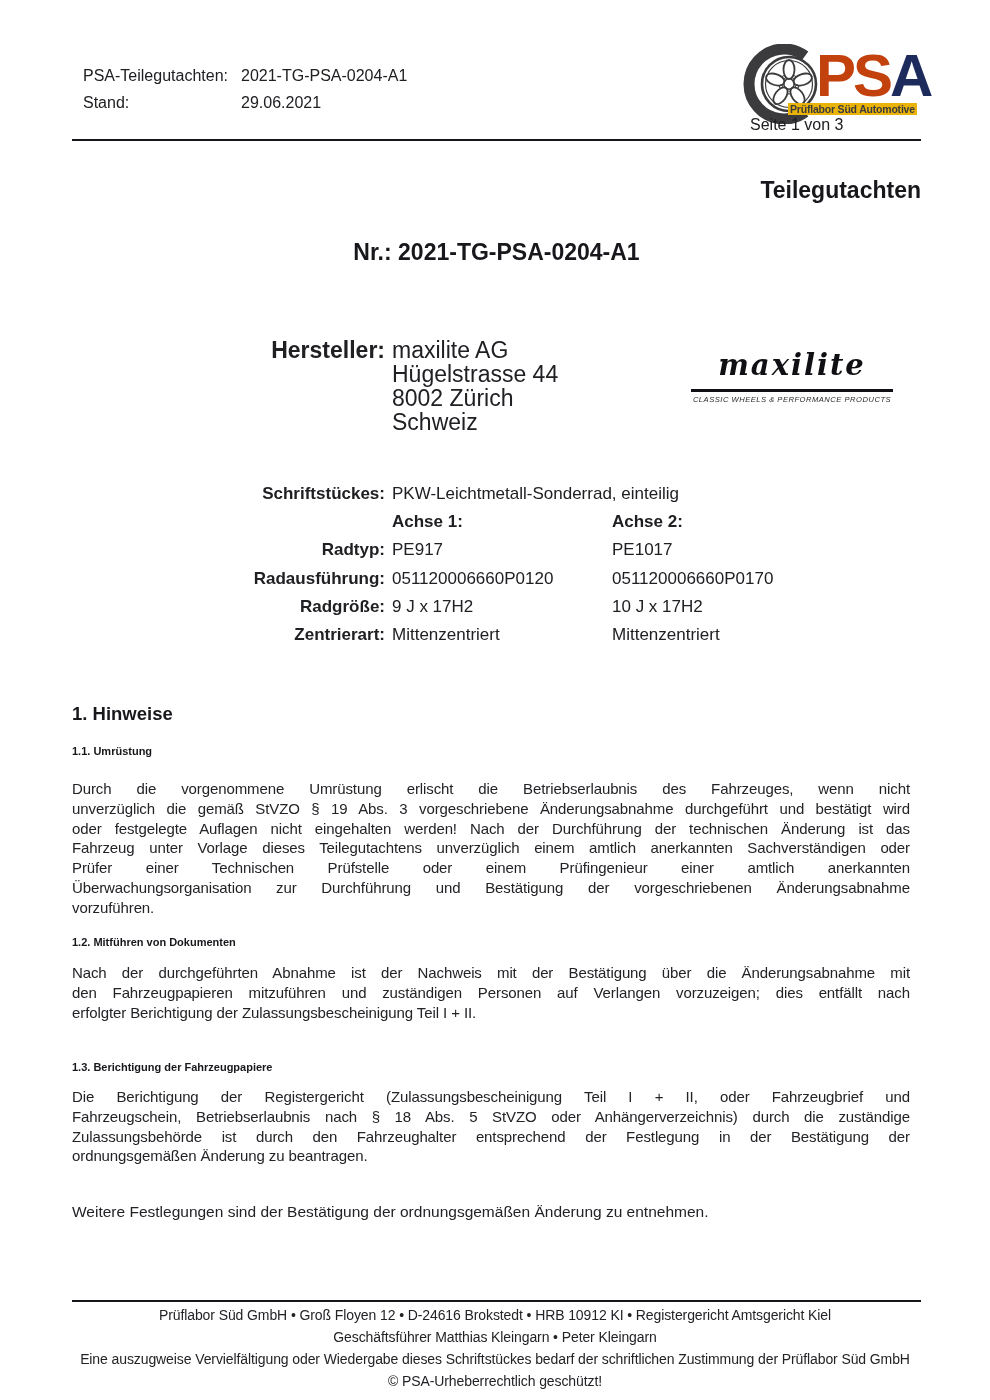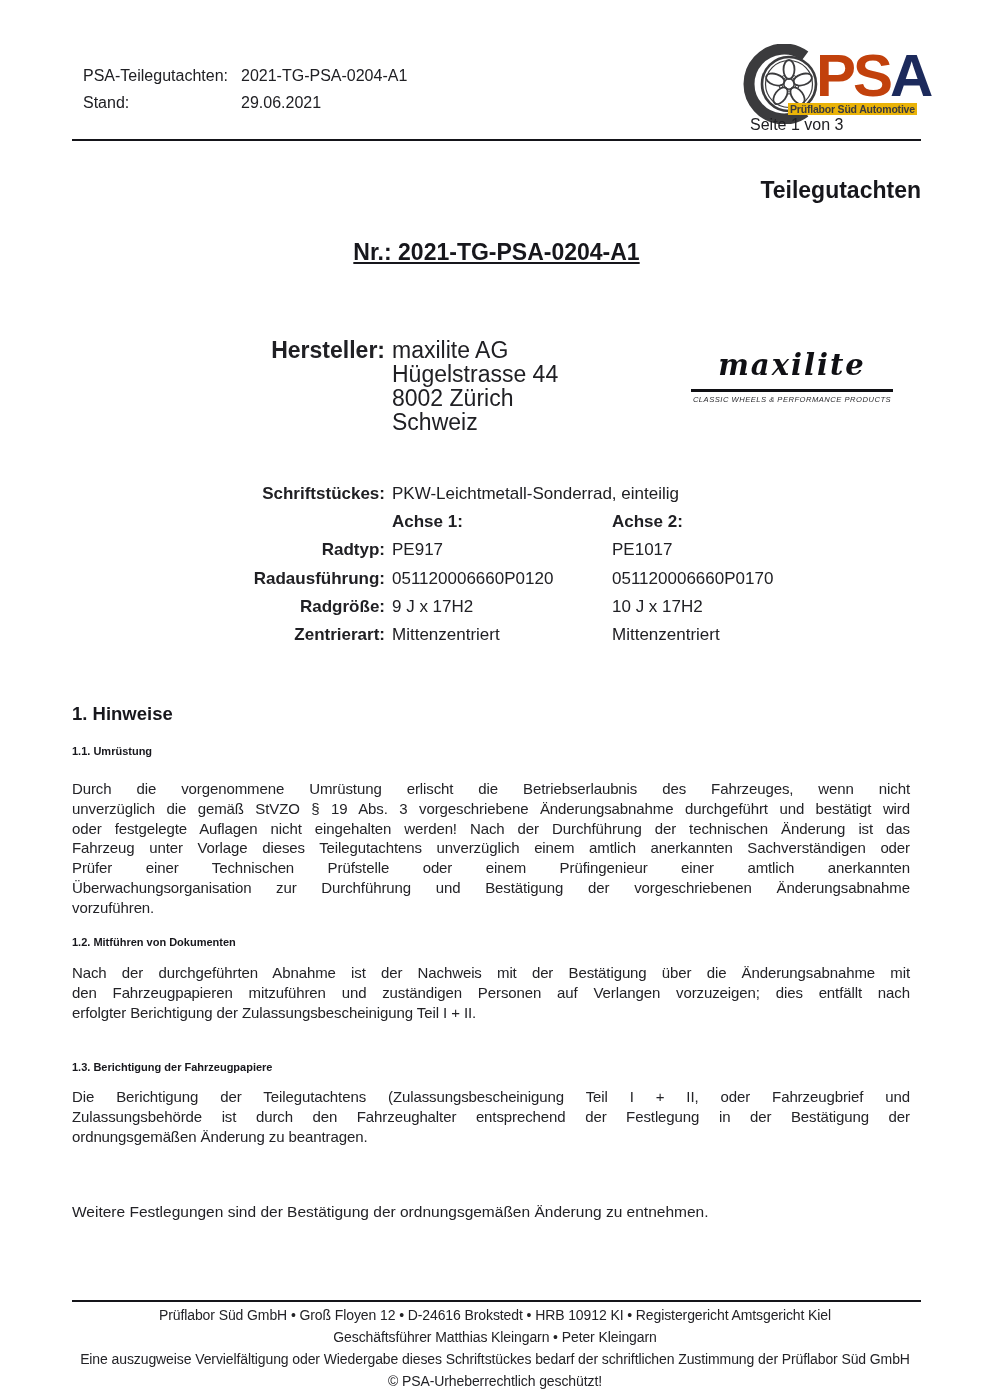--- a/index.html
+++ b/index.html
@@ -23,21 +23,21 @@
   .psa-ps { color:#c2410c;margin-left:28px; }
   .psa-a  { color:#1c2a5c; }
   .psa-tagline { position:absolute; left:48px; top:61px; font-size:10.5px; font-weight:bold;
                  color:#3b3b3d; letter-spacing:-0.2px; white-space:nowrap; background:#eab308; padding:0 2px; }
   .page-info { position:absolute; left:750px; top:116px; font-size:16px; color:#202024; }
 
   
   .doc-title { position:absolute; left:72px; top:177px; width:849px; text-align:right;
                font-size:23px; font-weight:bold; color:#17171c; }
   .doc-number { position:absolute; left:72px; top:239px; width:849px; text-align:center;
-                font-size:23px; font-weight:bold; color:#17171c;text-decoration:underline; }
+                font-size:23px; font-weight:bold; color:#17171c; }
 
   
   .mfr { position:absolute; left:75px; top:338px; display:flex; font-size:23px; line-height:24px; }
   .lbl-col { width:310px; text-align:right; font-weight:bold; flex:none; }
   .val-col { margin-left:7px; }
 
   
   .mx { position:absolute; left:691px; top:350px; width:202px; text-align:center; }
   .mx-script { display:block; font-family:"DejaVu Serif", serif; font-style:italic; font-weight:bold;
                font-size:29px; line-height:1.1; letter-spacing:2px; color:#101014;
@@ -175,21 +175,22 @@
 
   <div class="sec-h2" style="top:936px;">1.2. Mitführen von Dokumenten</div>
   <div class="para" style="top:963px;">
     <div class="jl">Nach der durchgeführten Abnahme ist der Nachweis mit der Bestätigung über die Änderungsabnahme mit</div>
     <div class="jl">den Fahrzeugpapieren mitzuführen und zuständigen Personen auf Verlangen vorzuzeigen; dies entfällt nach</div>
     <div class="ll">erfolgter Berichtigung der Zulassungsbescheinigung Teil I + II.</div>
   </div>
 
   <div class="sec-h2" style="top:1061px;">1.3. Berichtigung der Fahrzeugpapiere</div>
   <div class="para" style="top:1087px;">
-    <div class="jl">Die Berichtigung der Teilegutachtens (Zulassungsbescheinigung Teil I + II, oder Fahrzeugbrief und</div>
+    <div class="jl">Die Berichtigung der Registergericht (Zulassungsbescheinigung Teil I + II, oder Fahrzeugbrief und</div>
+    <div class="jl">Fahrzeugschein, Betriebserlaubnis nach § 18 Abs. 5 StVZO oder Anhängerverzeichnis) durch die zuständige</div>
     <div class="jl">Zulassungsbehörde ist durch den Fahrzeughalter entsprechend der Festlegung in der Bestätigung der</div>
     <div class="ll">ordnungsgemäßen Änderung zu beantragen.</div>
   </div>
 
   <div class="closing">Weitere Festlegungen sind der Bestätigung der ordnungsgemäßen Änderung zu entnehmen.</div>
 
   <div class="rule rule-bottom"></div>
   <div class="footer">
     <div>Prüflabor Süd GmbH • Groß Floyen 12  • D-24616 Brokstedt  • HRB 10912 KI • Registergericht Amtsgericht Kiel</div>
     <div>Geschäftsführer Matthias Kleingarn  • Peter Kleingarn</div>

